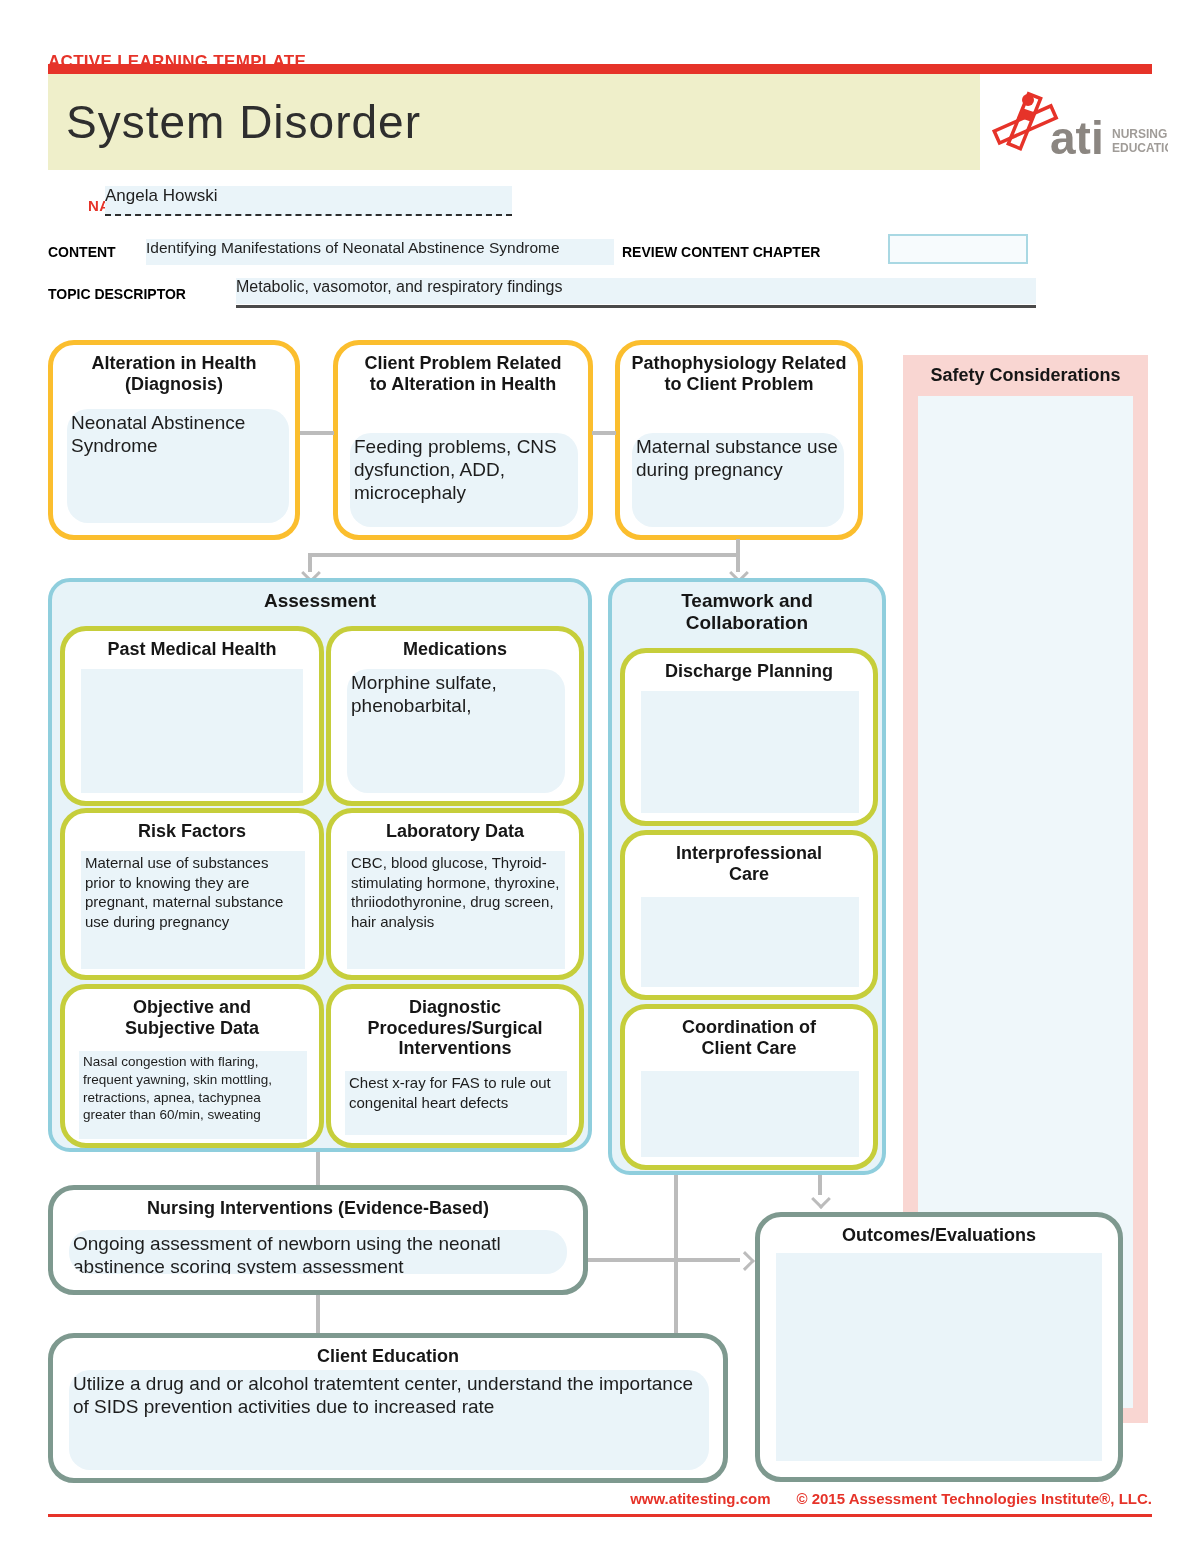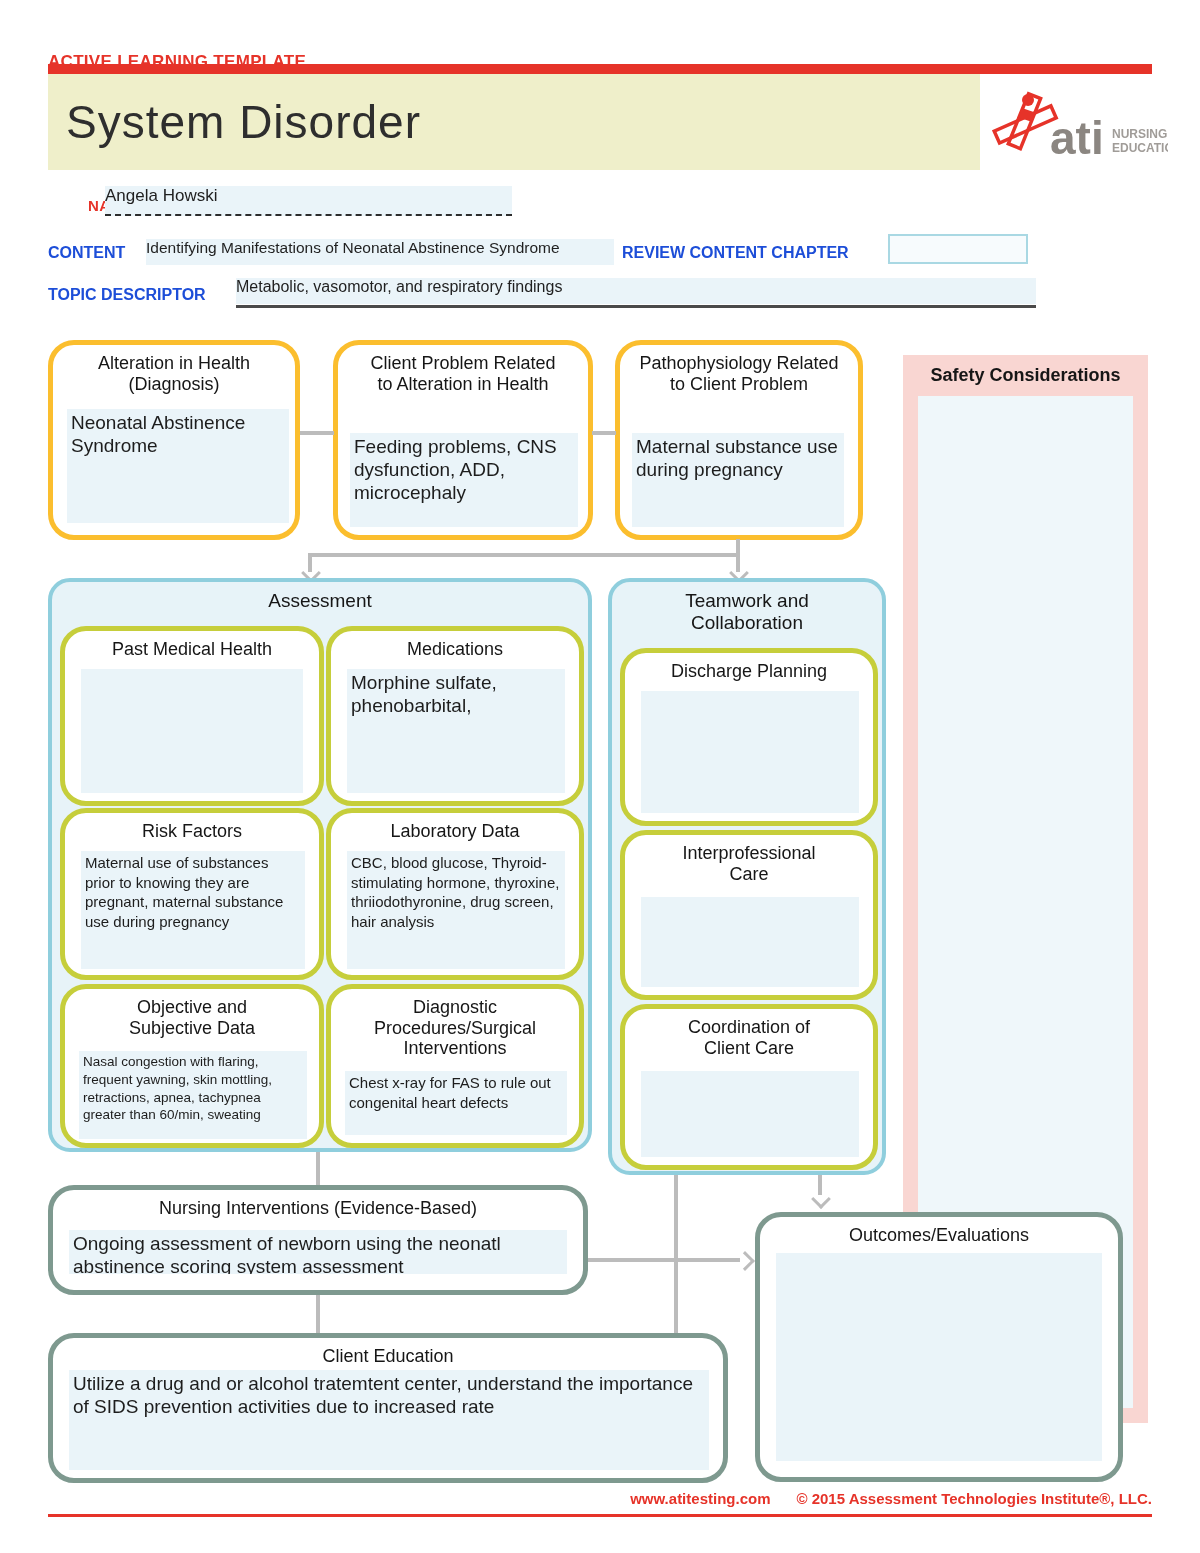--- a/index.html
+++ b/index.html
@@ -9,33 +9,33 @@
   .line{position:absolute;background:#bcbcbc;}
   .chev{position:absolute;width:11px;height:11px;border-right:3px solid #bcbcbc;border-bottom:3px solid #bcbcbc;}
   .chev.down{transform:rotate(45deg);}
   .chev.right{transform:rotate(-45deg);}
 
   .alt-label{font-size:17px;font-weight:bold;color:#e63329;letter-spacing:.3px;}
   .red-bar{background:#e63329;}
   .banner{background:#efefca;display:flex;align-items:center;}
   .banner-title{font-size:46px;font-weight:400;color:#2e2e2e;letter-spacing:1px;padding-left:18px;}
 
-  .form-label{font-weight:bold;font-size:16px;color:#1d4ed8;}
+  .form-label{font-weight:bold;font-size:14px;color:#000000;}
   .form-label.red{color:#e63329;font-size:15px;letter-spacing:.5px;}
   .fill{background:#eaf4f9;}
   .fill-text{font-size:15.5px;color:#1f1f1f;}
 
   .ybox{position:absolute;border:5px solid #fbbe2e;border-radius:26px;background:#fff;box-sizing:border-box;}
   .gbox{position:absolute;border:5px solid #c6ce3b;border-radius:26px;background:#fff;box-sizing:border-box;}
   .sbox{position:absolute;border:5px solid #7e998f;border-radius:26px;background:#fff;box-sizing:border-box;}
   .container-blue{position:absolute;background:#e7f3f8;border:4px solid #8fcedd;border-radius:22px;box-sizing:border-box;}
 
-  .box-title{font-weight:normal;font-size:18px;text-align:center;line-height:1.14;color:#161616;padding:8px 10px 0 10px;}
+  .box-title{font-weight:bold;font-size:18px;text-align:center;line-height:1.14;color:#161616;padding:8px 10px 0 10px;}
   .box-field{position:absolute;background:#eaf4f9;color:#1d1d1d;line-height:1.22;padding:2px 4px;box-sizing:border-box;overflow:hidden;}
-  .t19{font-size:19px;}
+  .t19{font-size:19px;border-radius:21px;}
   .t15{font-size:15px;line-height:1.3;}
   .t13{font-size:13.5px;line-height:1.32;}
 
   .safety{position:absolute;background:#f9d6d2;box-sizing:border-box;}
   .safety-title{font-weight:bold;font-size:18px;text-align:center;padding-top:10px;color:#161616;}
   .safety-field{position:absolute;background:#eff7fa;}
 
   .footer-text{position:absolute;font-size:15px;font-weight:bold;color:#e63329;text-align:right;}
   .footer-text span{margin-left:26px;}
   .footer-line{position:absolute;background:#e63329;}

